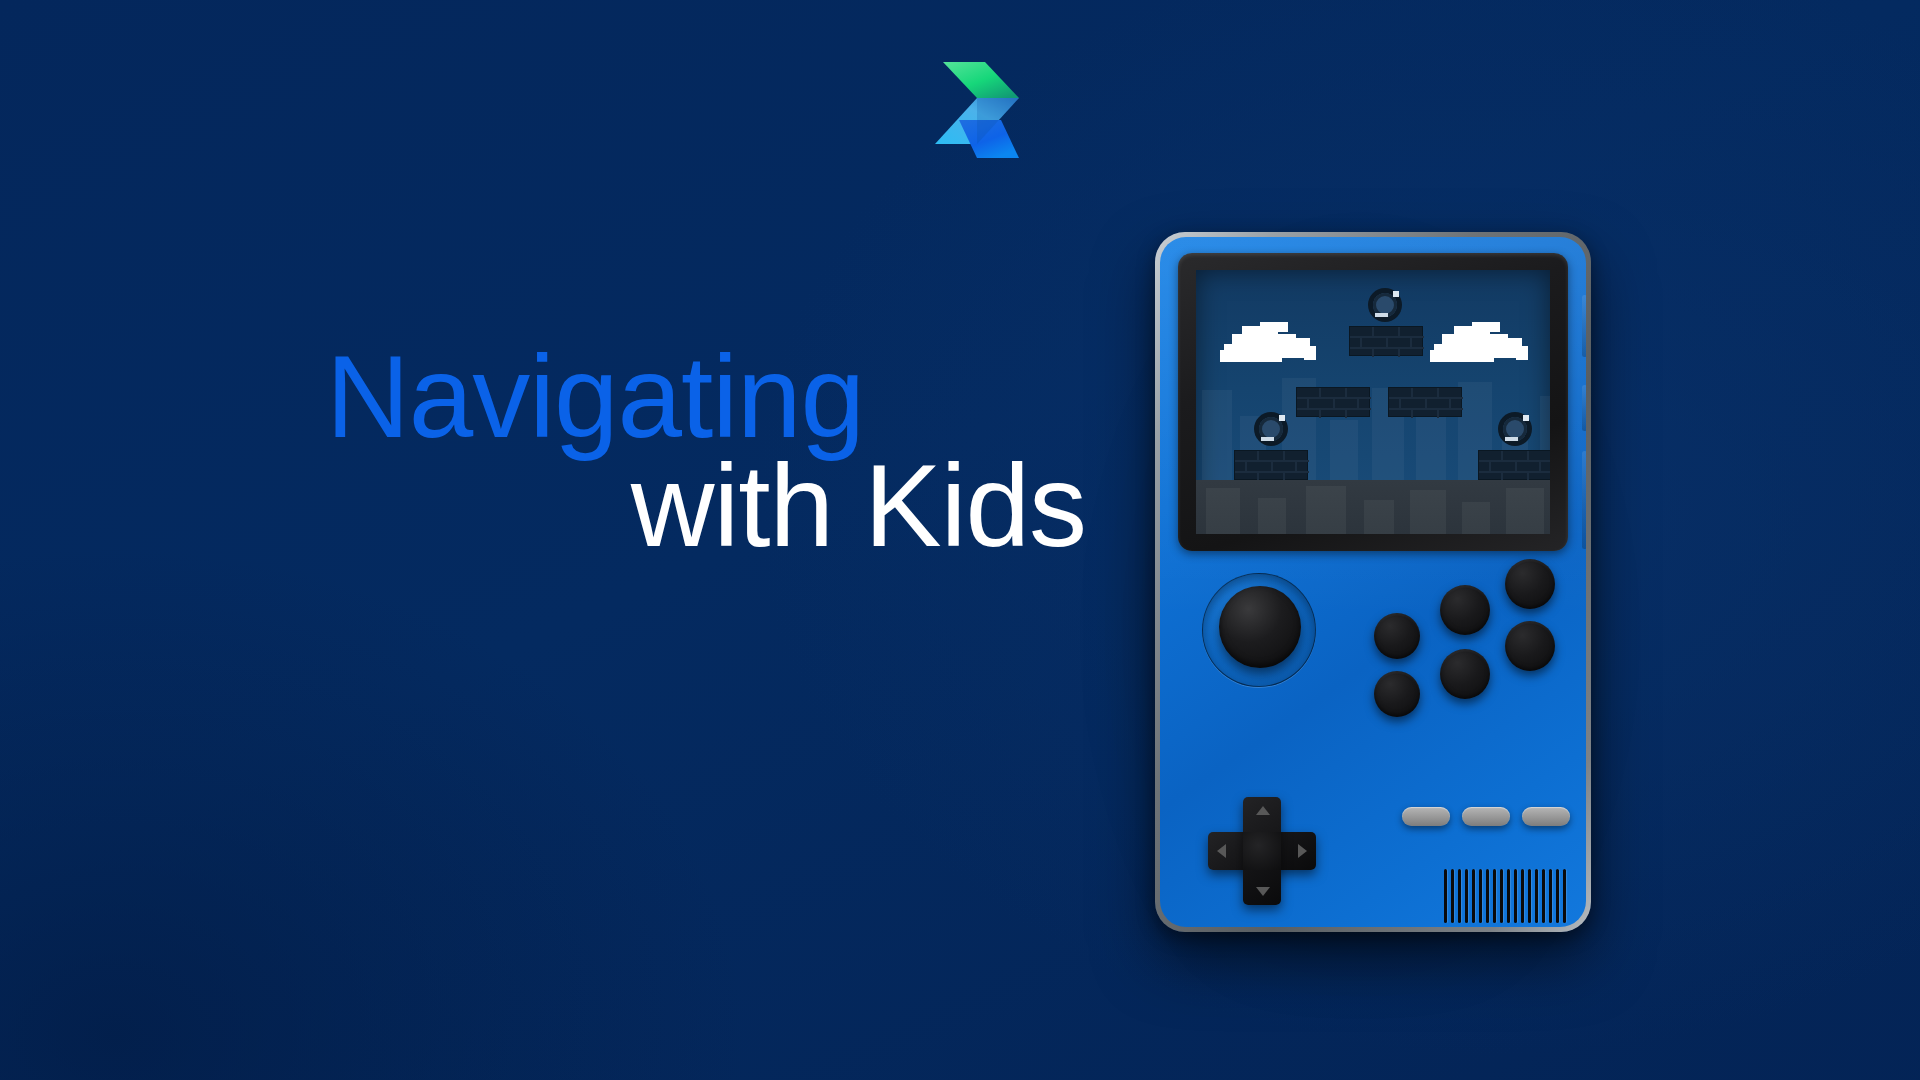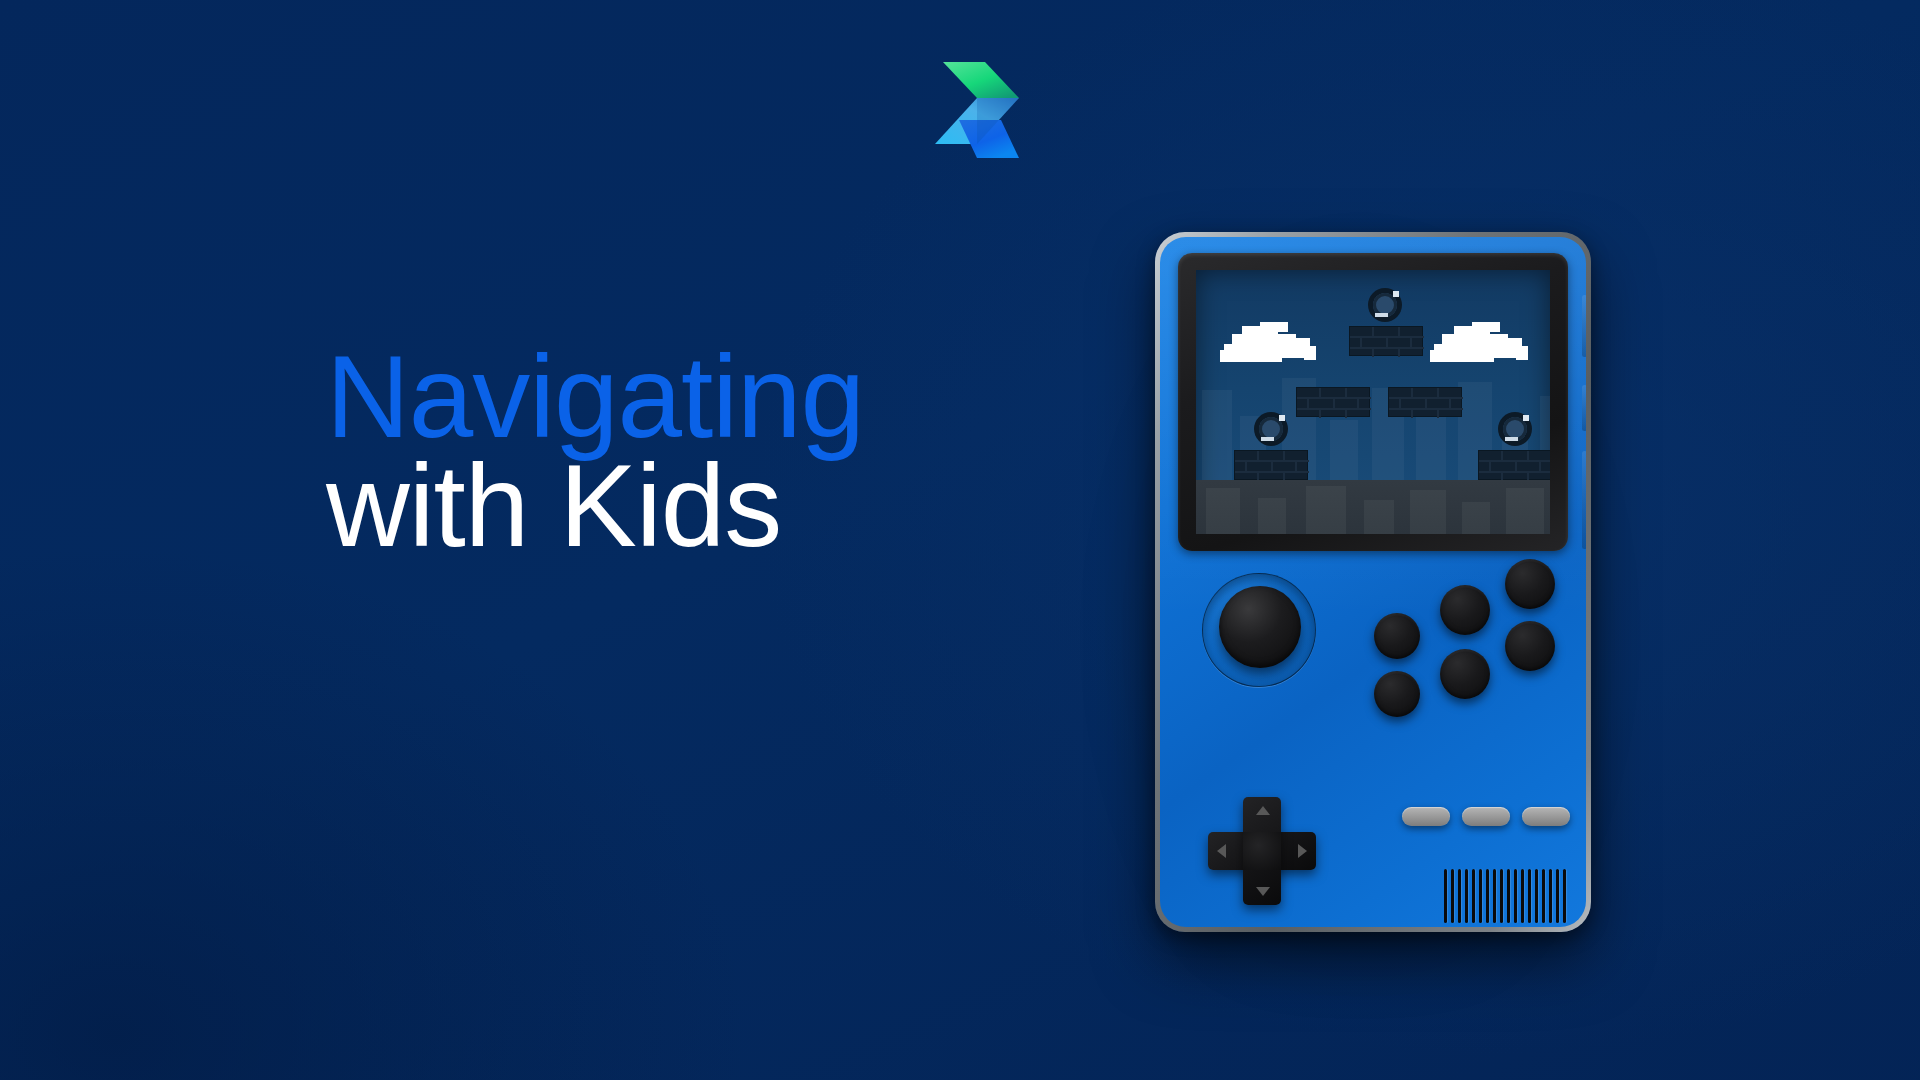--- a/index.html
+++ b/index.html
@@ -22,21 +22,21 @@
   .logo{position:absolute;left:925px;top:52px;width:110px;height:115px;}
 
   
   .headline{
     position:absolute;left:326px;top:340px;width:760px;
     line-height:0.99;letter-spacing:-0.5px;
   }
   .line{display:block;white-space:nowrap;}
   .l1{font-size:116px;font-weight:300;color:#0a62e8;letter-spacing:-1px;}
   .l2{font-size:116px;font-weight:700;color:#2dea92;letter-spacing:-2px;margin-top:-8px;}
-  .l3{font-size:116px;font-weight:300;color:#ffffff;letter-spacing:-1px;margin-top:-6px;}
+  .l3{font-size:116px;font-weight:300;color:#ffffff;letter-spacing:-1px;margin-top:-6px;text-align:right;}
 
   
   .console-shadow{
     position:absolute;left:1130px;top:250px;width:460px;height:700px;
     border-radius:40px;
     background:radial-gradient(ellipse at 50% 55%, rgba(0,0,0,0.55) 0%, rgba(0,0,0,0) 70%);
     filter:blur(36px);
   }
   .console{
     position:absolute;left:1155px;top:232px;width:436px;height:700px;

